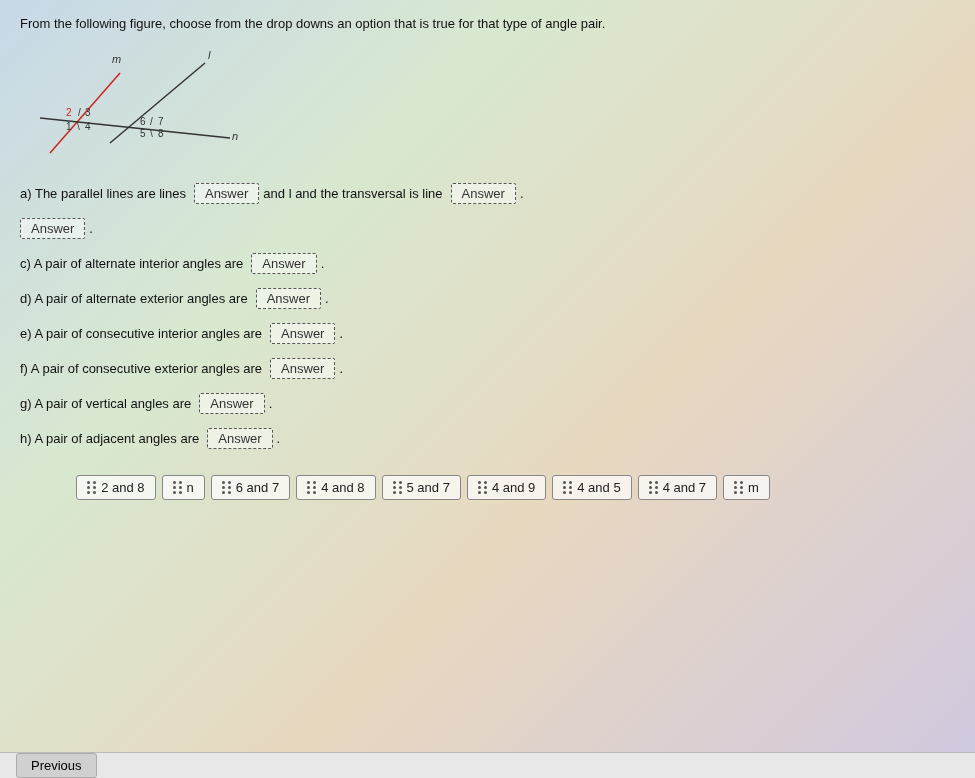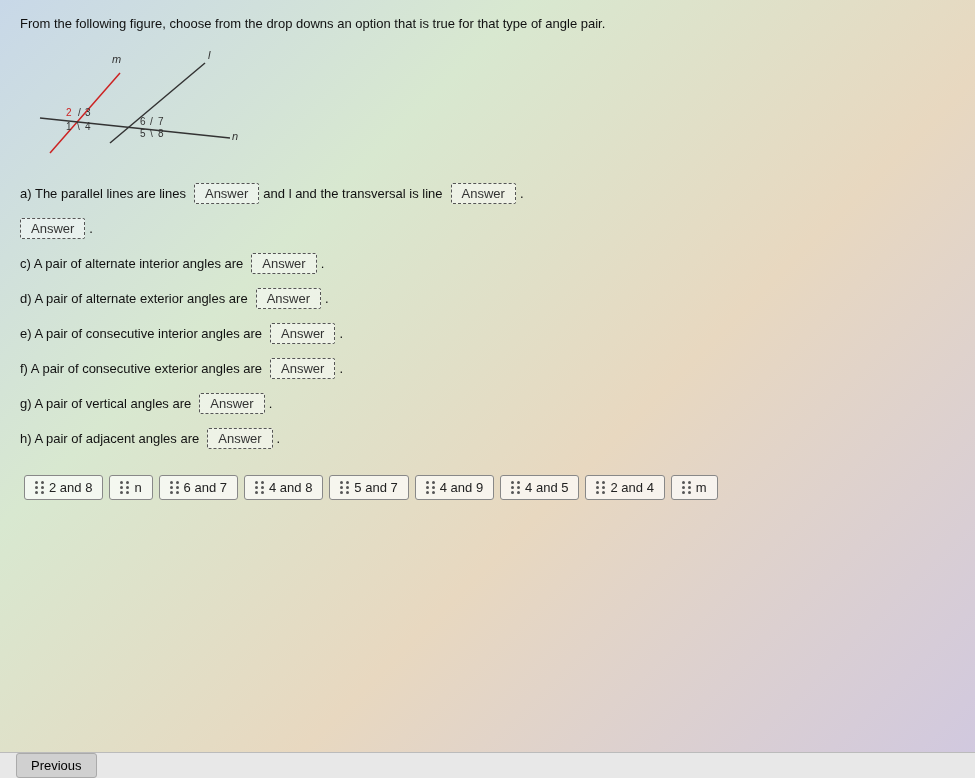--- a/index.html
+++ b/index.html
@@ -61,20 +61,21 @@
     .dot-after {
       font-size: 13px;
       color: #111;
     }
     .drag-items-row {
       display: flex;
       flex-wrap: wrap;
       gap: 6px;
       margin-top: 18px;
       padding: 8px 4px;
+      justify-content: center;
     }
     .drag-item {
       display: inline-flex;
       align-items: center;
       gap: 4px;
       border: 1.5px solid #888;
       padding: 4px 10px;
       background: rgba(255,255,255,0.7);
       border-radius: 3px;
       cursor: grab;
@@ -291,21 +292,21 @@
 
     <div class="drag-item">
       <span class="dots-icon">
         <span></span>
           <span></span>
           <span></span>
           <span></span>
           <span></span>
           <span></span>
       </span>
-      <span>2 and 4</span>
+      <span>4 and 7</span>
     </div>
 
     <div class="drag-item">
       <span class="dots-icon">
         <span></span>
           <span></span>
           <span></span>
           <span></span>
           <span></span>
           <span></span>

